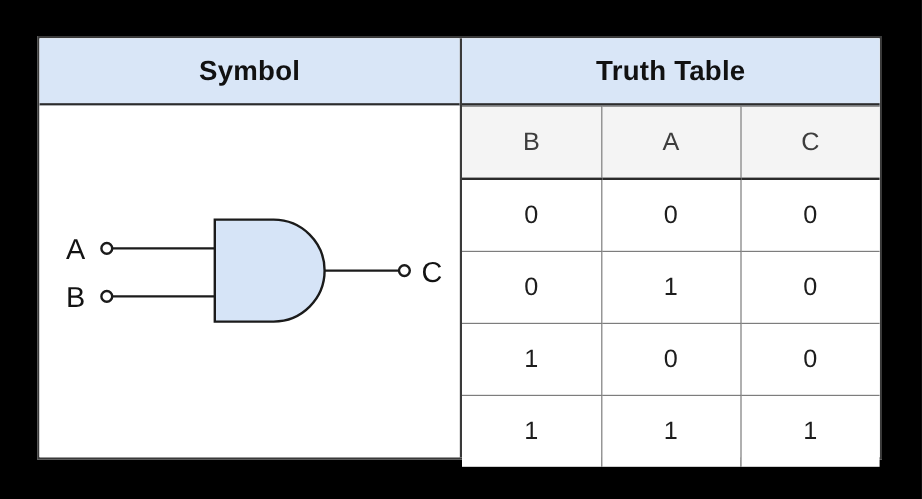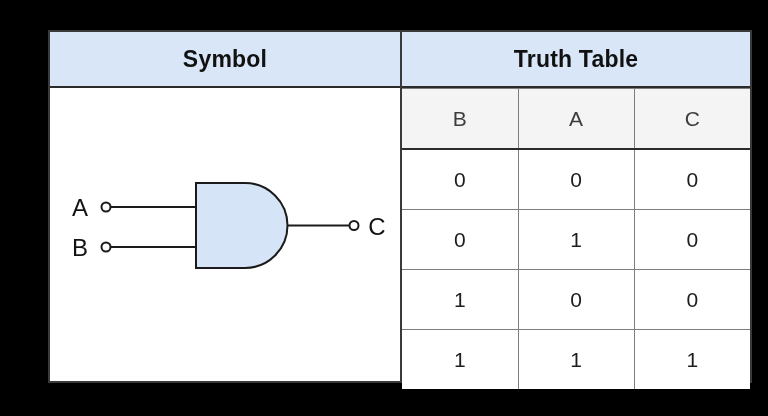--- a/index.html
+++ b/index.html
@@ -26,21 +26,20 @@
     position: absolute;
     left: 31px;
     top: 30px;
     width: 704px;
     height: 353px;
     background: #ffffff;
     border: 2px solid #3a3a3a;
     box-sizing: border-box;
     display: flex;
     flex-direction: row;
-    margin-left: 17px;
   }
 
   
   #symbol-pane {
     width: 352px;
     height: 100%;
     box-sizing: border-box;
     border-right: 2px solid #3a3a3a;
     display: flex;
     flex-direction: column;

